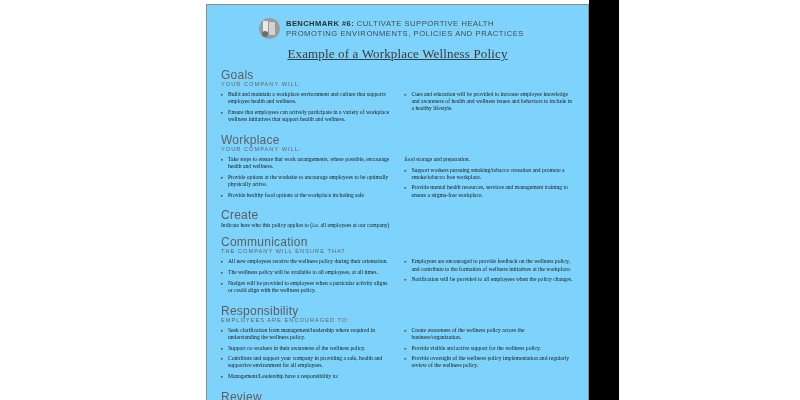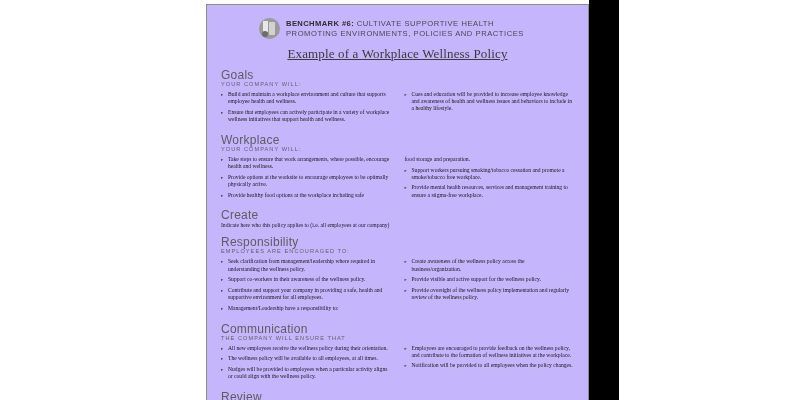--- a/index.html
+++ b/index.html
@@ -27,21 +27,21 @@
     width: 30px;
     height: 400px;
     background: #000000;
   }
   .page {
     position: absolute;
     left: 206px;
     top: 4px;
     width: 383px;
     height: 396px;
-    background: #c4b5fd;
+    background: #7dd3fc;
     border: 1px solid #8c8c8c;
     border-bottom: none;
     box-sizing: border-box;
     overflow: hidden;
   }
   .page-inner {
     padding: 8px 14px 0 14px;
   }
 
   
@@ -225,20 +225,40 @@
           </div>
         </div>
       </div>
 
       <div class="section">
         <div class="section-title">Create</div>
         <div class="section-note">Indicate here who this policy applies to (i.e. all employees at our company)</div>
       </div>
 
       <div class="section">
+        <div class="section-title">Communication</div>
+        <div class="section-sub">THE COMPANY WILL ENSURE THAT</div>
+        <div class="cols">
+          <div class="col">
+            <ul class="bullets">
+              <li>All new employees receive the wellness policy during their orientation.</li>
+              <li>The wellness policy will be available to all employees, at all times.</li>
+              <li>Nudges will be provided to employees when a particular activity aligns or could align with the wellness policy.</li>
+            </ul>
+          </div>
+          <div class="col">
+            <ul class="bullets">
+              <li>Employees are encouraged to provide feedback on the wellness policy, and contribute to the formation of wellness initiatives at the workplace.</li>
+              <li>Notification will be provided to all employees when the policy changes.</li>
+            </ul>
+          </div>
+        </div>
+      </div>
+
+      <div class="section">
         <div class="section-title">Responsibility</div>
         <div class="section-sub">EMPLOYEES ARE ENCOURAGED TO:</div>
         <div class="cols">
           <div class="col">
             <ul class="bullets">
               <li>Seek clarification from management/leadership where required in understanding the wellness policy.</li>
               <li>Support co-workers in their awareness of the wellness policy.</li>
               <li>Contribute and support your company in providing a safe, health and supportive environment for all employees.</li>
               <li>Management/Leadership have a responsibility to:</li>
             </ul>
@@ -247,39 +267,19 @@
             <ul class="bullets">
               <li>Create awareness of the wellness policy across the business/organization.</li>
               <li>Provide visible and active support for the wellness policy.</li>
               <li>Provide oversight of the wellness policy implementation and regularly review of the wellness policy.</li>
             </ul>
           </div>
         </div>
       </div>
 
       <div class="section">
-        <div class="section-title">Communication</div>
-        <div class="section-sub">THE COMPANY WILL ENSURE THAT</div>
-        <div class="cols">
-          <div class="col">
-            <ul class="bullets">
-              <li>All new employees receive the wellness policy during their orientation.</li>
-              <li>The wellness policy will be available to all employees, at all times.</li>
-              <li>Nudges will be provided to employees when a particular activity aligns or could align with the wellness policy.</li>
-            </ul>
-          </div>
-          <div class="col">
-            <ul class="bullets">
-              <li>Employees are encouraged to provide feedback on the wellness policy, and contribute to the formation of wellness initiatives at the workplace.</li>
-              <li>Notification will be provided to all employees when the policy changes.</li>
-            </ul>
-          </div>
-        </div>
-      </div>
-
-      <div class="section">
         <div class="section-title">Review</div>
 
       </div>
 
     </div>
   </div>
 </div>
 
 </body></html>

